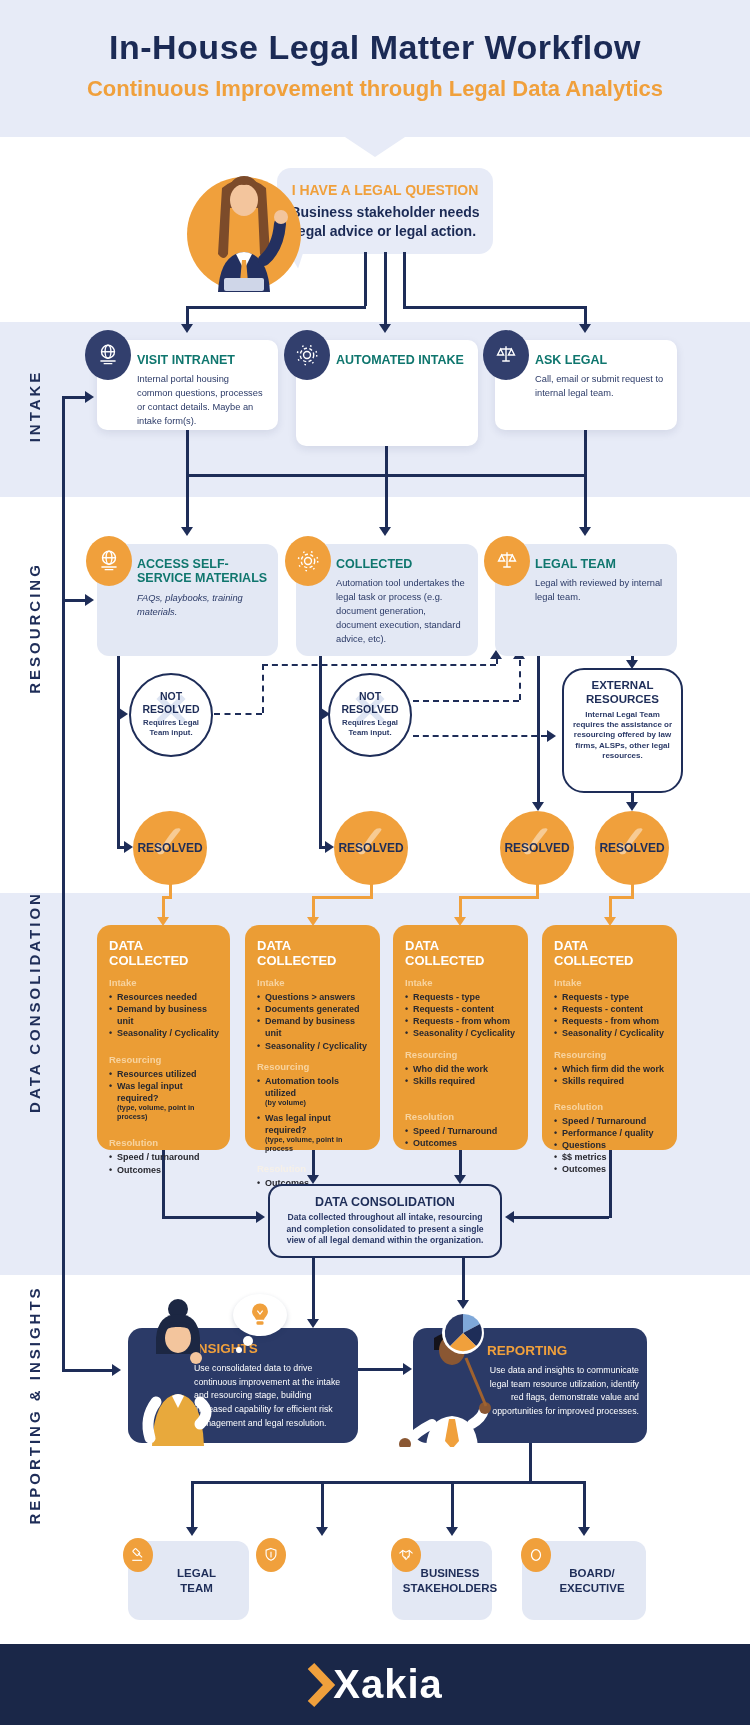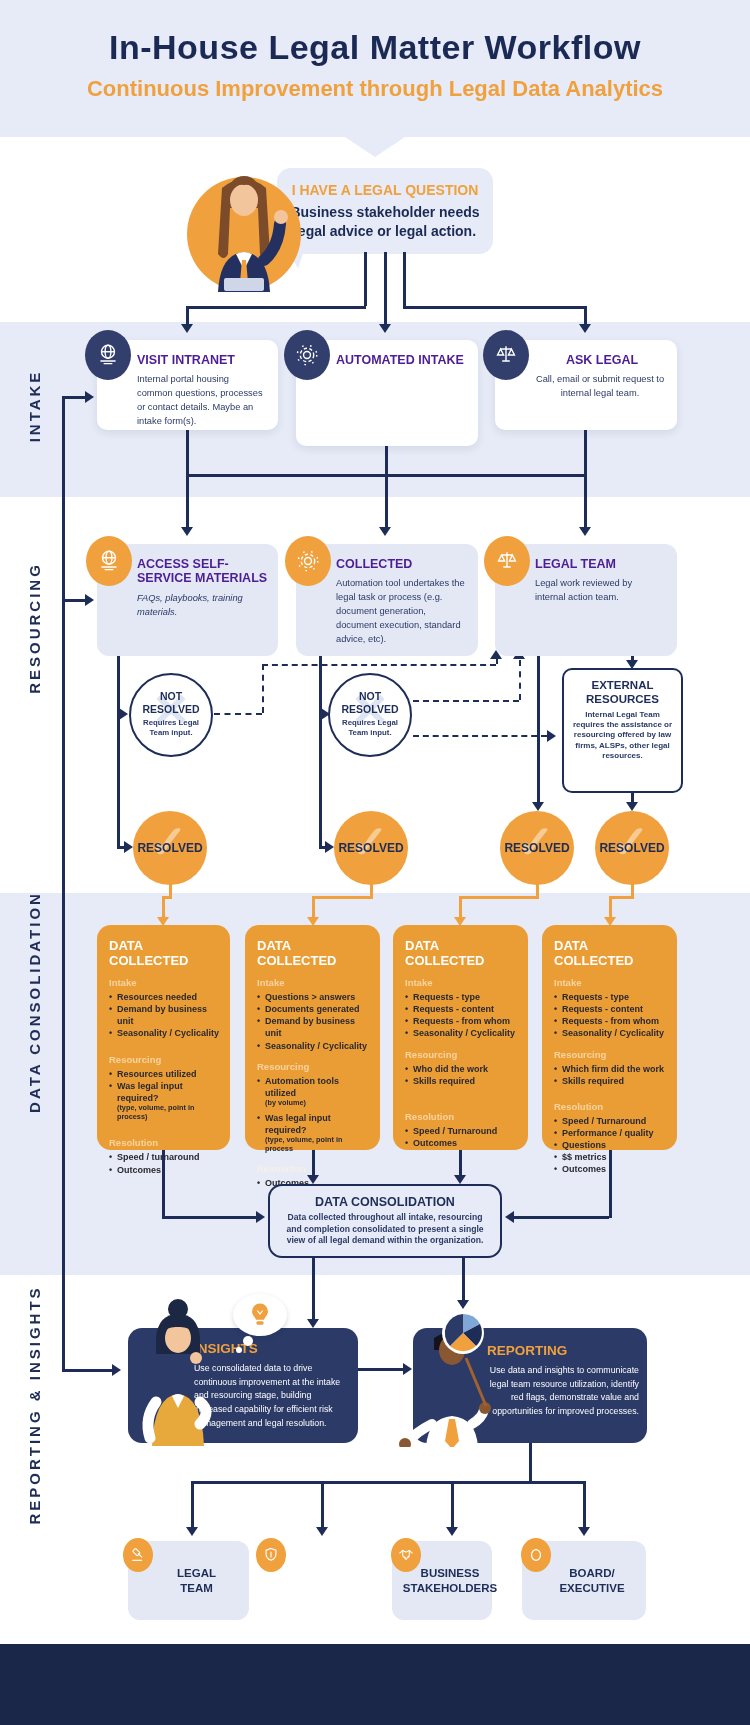--- a/index.html
+++ b/index.html
@@ -26,32 +26,32 @@
   .dash.v{width:0;border-left:2.5px dashed #1e2d58;}
   .ar{position:absolute;width:0;height:0;border-style:solid;z-index:1;}
   .ar.down{border-width:9px 6.5px 0 6.5px;border-color:#1e2d58 transparent transparent transparent;}
   .ar.up{border-width:0 6.5px 9px 6.5px;border-color:transparent transparent #1e2d58 transparent;}
   .ar.right{border-width:6.5px 0 6.5px 9px;border-color:transparent transparent transparent #1e2d58;}
   .ar.left{border-width:6.5px 9px 6.5px 0;border-color:transparent #1e2d58 transparent transparent;}
   .ar.ord{border-width:9px 6.5px 0 6.5px;border-color:#f0a03c transparent transparent transparent;}
 
   .icard{position:absolute;background:#fff;border-radius:10px;box-shadow:0 3px 8px rgba(27,42,85,.10);z-index:2;}
   .rcard{position:absolute;background:#e3e8f4;border-radius:12px;z-index:2;}
-  .icard .title,.rcard .title{margin:13px 8px 0 40px;font-size:12.5px;font-weight:800;color:#4c1d95;line-height:1.15;}
+  .icard .title,.rcard .title{margin:13px 8px 0 40px;font-size:12.5px;font-weight:800;color:#0f766e;line-height:1.15;}
   .icard .body,.rcard .body{margin:6px 12px 0 40px;font-size:9.3px;color:#2b3a67;line-height:1.5;}
   .iconcirc{position:absolute;width:46px;height:50px;border-radius:50%;display:flex;align-items:center;justify-content:center;z-index:3;}
   .iconcirc.navy{background:#323f6d;}
   .iconcirc.orange{background:#f0a03c;}
 
   .nrcirc{position:absolute;width:84px;height:84px;border-radius:50%;background:#fff;border:2.5px solid #1e2d58;box-sizing:border-box;text-align:center;z-index:2;}
   .nrcirc .x{position:absolute;top:8px;left:0;width:100%;font-size:46px;font-weight:800;color:#dde4f2;}
   .nrcirc .t{position:relative;margin-top:15px;font-size:10.5px;font-weight:800;color:#1e2d58;line-height:1.2;}
   .nrcirc .s{position:relative;margin-top:3px;font-size:7.8px;font-weight:600;color:#2b3a67;line-height:1.25;padding:0 8px;}
 
-  .extbox{position:absolute;left:562px;top:668px;width:121px;height:125px;background:#fff;border:2.5px solid #1e2d58;border-radius:10px;box-sizing:border-box;text-align:center;z-index:2;}
+  .extbox{position:absolute;left:562px;top:668px;width:121px;height:125px;background:#fff;border:2.5px solid #1e2d58;border-radius:22px;box-sizing:border-box;text-align:center;z-index:2;}
   .extbox .t{margin-top:9px;font-size:11.5px;font-weight:800;color:#1e2d58;line-height:1.2;}
   .extbox .s{margin-top:3px;font-size:8px;font-weight:600;color:#2b3a67;line-height:1.3;padding:0 7px;}
 
   .rescirc{position:absolute;width:74px;height:74px;border-radius:50%;background:#f0a03c;display:flex;align-items:center;justify-content:center;z-index:2;}
   .rescirc .chk{position:absolute;top:4px;left:16px;font-size:46px;color:rgba(255,255,255,.45);font-weight:800;}
   .rescirc .lab{position:relative;font-size:12px;font-weight:800;color:#1e2d58;}
 
   .dcol{position:absolute;background:#eb9d35;border-radius:14px;padding:13px 8px 0 12px;box-sizing:border-box;z-index:2;}
   .dcol .dtitle{font-size:13px;font-weight:800;color:#fff;margin-bottom:2px;}
   .dcol .dh{margin-top:9px;font-size:9.5px;font-weight:800;color:rgba(255,244,223,.62);}
@@ -147,21 +147,21 @@
   </div>
   <div class="iconcirc navy" style="left:284px;top:330px;">
     <svg width="26" height="26" viewBox="0 0 24 24">
         <g stroke="#fff" stroke-width="1.3" fill="none">
           <circle cx="12" cy="12" r="3.2"></circle>
           <circle cx="12" cy="12" r="6.2" stroke-dasharray="3 2.2"></circle>
           <circle cx="12" cy="12" r="9" stroke-dasharray="1.5 6"></circle>
         </g>
       </svg>
   </div>
-  <div class="icard" style="left:495px;top:340px;width:182px;height:90px;text-align:center;">
+  <div class="icard" style="left:495px;top:340px;width:182px;height:90px;">
     <div class="title">ASK LEGAL</div>
     <div class="body">Call, email or submit request to internal legal team.</div>
   </div>
   <div class="iconcirc navy" style="left:483px;top:330px;">
     <svg width="26" height="26" viewBox="0 0 24 24">
         <g stroke="#fff" stroke-width="1.3" fill="none">
           <path d="M12 4v13M8.5 17.5h7M7 6.5h10"></path>
           <path d="M7 6.5l-2.8 5.5h5.6z"></path>
           <path d="M17 6.5l-2.8 5.5h5.6z"></path>
         </g>
@@ -209,21 +209,21 @@
     <svg width="26" height="26" viewBox="0 0 24 24">
         <g stroke="#fff" stroke-width="1.3" fill="none">
           <circle cx="12" cy="12" r="3.2"></circle>
           <circle cx="12" cy="12" r="6.2" stroke-dasharray="3 2.2"></circle>
           <circle cx="12" cy="12" r="9" stroke-dasharray="1.5 6"></circle>
         </g>
       </svg>
   </div>
   <div class="rcard" style="left:495px;top:544px;width:182px;height:112px;">
     <div class="title">LEGAL TEAM</div>
-    <div class="body">Legal work reviewed by internal action team.</div>
+    <div class="body">Legal with reviewed by internal legal team.</div>
   </div>
   <div class="iconcirc orange" style="left:484px;top:536px;">
     <svg width="26" height="26" viewBox="0 0 24 24">
         <g stroke="#fff" stroke-width="1.3" fill="none">
           <path d="M12 4v13M8.5 17.5h7M7 6.5h10"></path>
           <path d="M7 6.5l-2.8 5.5h5.6z"></path>
           <path d="M17 6.5l-2.8 5.5h5.6z"></path>
         </g>
       </svg>
   </div>
@@ -508,14 +508,20 @@
   </div>
   <div class="audcard" style="left:522px;width:124px;">
     <div class="lab" style="width:80px;">BOARD/ EXECUTIVE</div>
   </div>
   <div class="audicon" style="left:521px;top:1538px;">
     <svg width="18" height="18" viewBox="0 0 22 22">
         <ellipse cx="11" cy="11" rx="5.5" ry="6.5" stroke="#fff" stroke-width="1.5" fill="none"></ellipse>
       </svg>
   </div>
 
+  <div class="footer-logo">
+    <svg width="34" height="46" viewBox="0 0 34 46">
+      <path d="M4 4 L22 23 L4 42" stroke="#f0a03c" stroke-width="9" fill="none"></path>
+    </svg>
+    <span class="word">Xakia</span>
+  </div>
 
 </div>
 
 </body></html>

